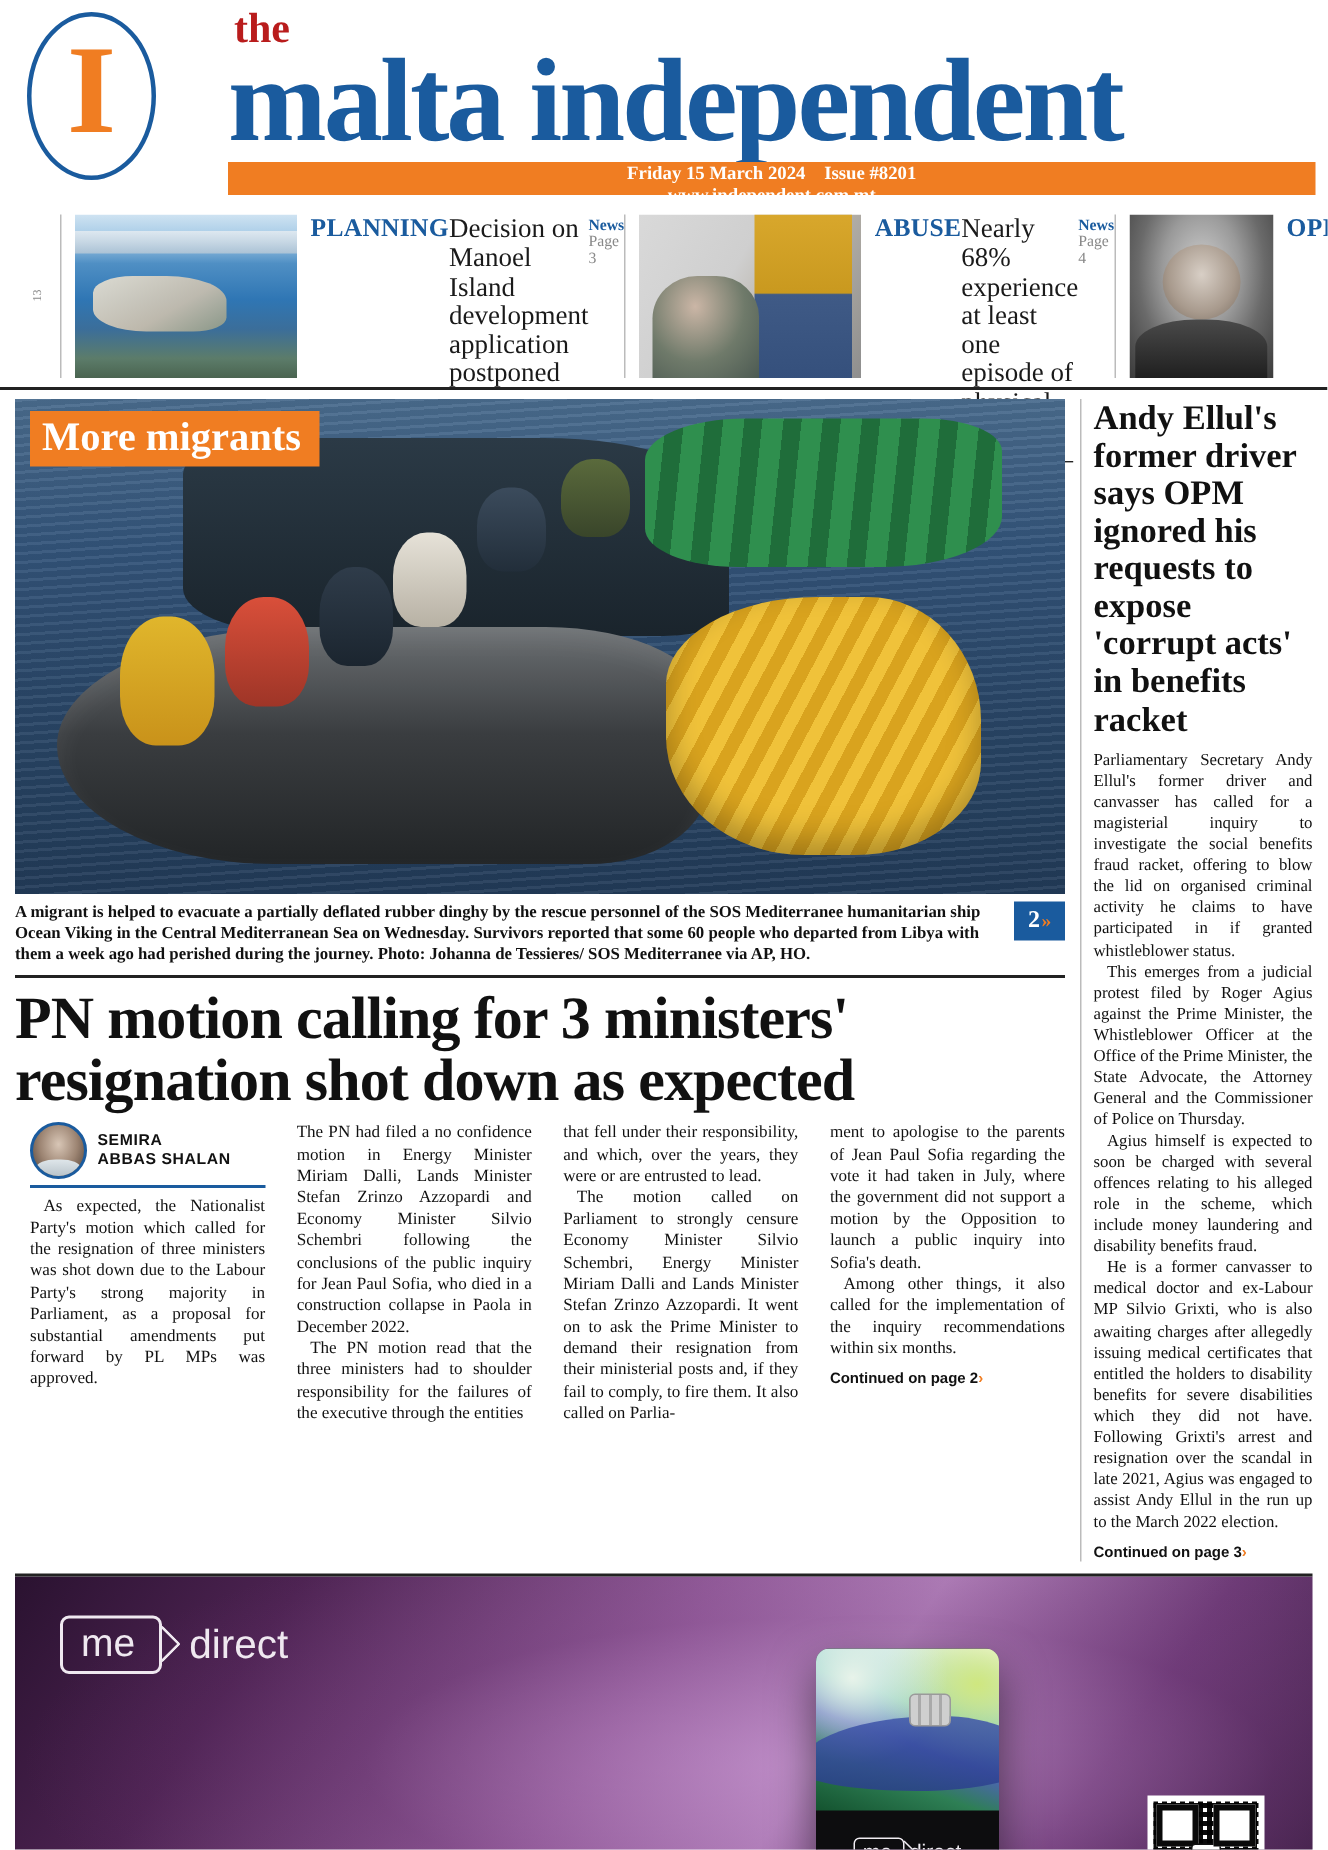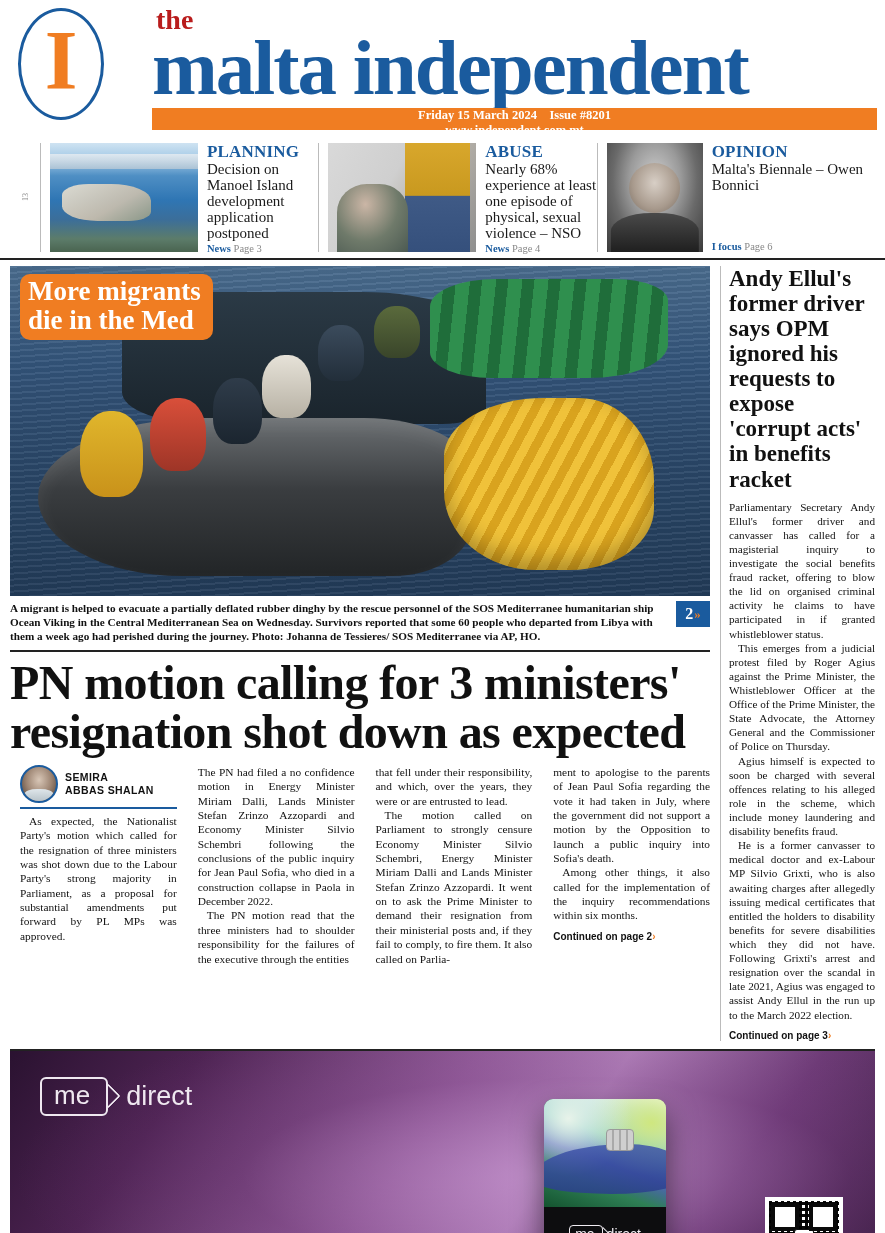--- a/index.html
+++ b/index.html
@@ -53,27 +53,27 @@
     width: 30px; display: flex; align-items: center; justify-content: center;
     font-size: 8px; color: #888; writing-mode: vertical-rl; transform: rotate(180deg);
   }
   .teaser {
     display: flex; gap: 9px; flex: 1;
     border-left: 1px solid #bbb; padding-left: 9px;
   }
   .teaser:first-of-type { border-left: 1px solid #bbb; }
   .teaser-thumb { width: 148px; flex-shrink: 0; position: relative; overflow: hidden; }
   .teaser-thumb.portrait { width: 96px; }
-  .teaser-text { flex: 1; display: flex; flex-direction: column; min-width: 0; }
+  .teaser-text { flex: 1; display: flex; min-width: 0; justify-content: center; }
   .teaser-kicker {
     font-size: 17px; font-weight: 700; color: #1a5b9e;
     letter-spacing: .2px; line-height: 1.05;
   }
   .teaser-head {
-    font-size: 15px; color: #1a1a1a; line-height: 1.07; flex: 1;
+    font-size: 18px; color: #1a1a1a; line-height: 1.07; flex: 1;
   }
   .teaser-foot { font-size: 10.5px; color: #888; margin-top: 2px; }
   .teaser-foot b { color: #1a5b9e; font-weight: 700; }
 
   
   .art-manoel {
     width: 100%; height: 100%;
     background:
       linear-gradient(180deg,#cfe3f2 0%,#9ec6e4 16%,#4f8fc4 30%,#2f76b4 52%,#3b6e9a 70%,#5c7c6a 88%,#4a6450 100%);
     position: relative;
@@ -165,40 +165,39 @@
     position:absolute; right:6%; top:4%; width:34%; height:30%;
     background: repeating-linear-gradient(96deg,#2f8f4e 0 14px,#1f6d3a 14px 26px);
     border-radius: 28% 22% 34% 26%;
   }
   .lead-kicker {
     position:absolute; left:10px; top:8px;
     background:#f07d22; color:#fff;
     font-family:"Liberation Serif", serif;
     font-weight:700; font-size:27px; line-height:1.08;
     padding: 3px 12px 5px 8px;
-    border-radius: 10px;
   }
   .photo-caption {
     font-size: 11.2px; font-weight: 700; line-height: 1.25; color:#111;
     padding: 5px 0 6px 0; display:flex; gap:0; align-items:flex-start;
   }
   .photo-caption p { flex:1; }
   .page-badge {
     flex-shrink:0; width:34px; height:26px;
     background:#1a5b9e; color:#fff;
     display:flex; align-items:center; justify-content:center; gap:1px;
     font-size:16px; font-weight:700; font-family:"Liberation Serif",serif;
   }
   .page-badge i { color:#f07d22; font-style:normal; font-size:13px; }
 
   .rule-heavy { border-top:2px solid #222; margin: 1px 0 6px 0; }
 
   .main-headline {
     font-family:"Liberation Serif", serif;
-    font-weight:700; font-size:48px; line-height:1.03;
+    font-weight:700; font-size:40px; line-height:1.03;
     color:#111; letter-spacing:-.6px; margin-bottom: 8px;
   }
 
   
   .article-cols { display:flex; gap:11px; }
   .acol { width: 165px; font-size:11.4px; line-height:1.26; text-align:justify; color:#111;margin-left:10px; }
   .acol p { text-indent: 9px; }
   .acol p:first-child { text-indent: 0; }
   .byline-wrap { display:flex; align-items:center; gap:7px; margin-bottom:4px; }
   .byline-avatar {
@@ -402,21 +401,20 @@
       <div class="person p3"></div>
       <div class="person p4"></div>
       <div class="person p5"></div>
       <div class="person p6"></div>
       <div class="person p7"></div>
       <div class="person p8"></div>
       <div class="green-bags"></div>
       <div class="cargo"></div>
       <figcaption class="lead-kicker">
         <div>More migrants</div>
-        <div>die in the Med</div>
       </figcaption>
     </figure>
 
     <div class="photo-caption">
       <p>A migrant is helped to evacuate a partially deflated rubber dinghy by the rescue personnel of the SOS Mediterranee humanitarian ship Ocean Viking in the Central Mediterranean Sea on Wednesday. Survivors reported that some 60 people who departed from Libya with them a week ago had perished during the journey. Photo: Johanna de Tessieres/ SOS Mediterranee via AP, HO.</p>
       <div class="page-badge">
         <span>2</span>
           <i>»</i>
       </div>
     </div>

